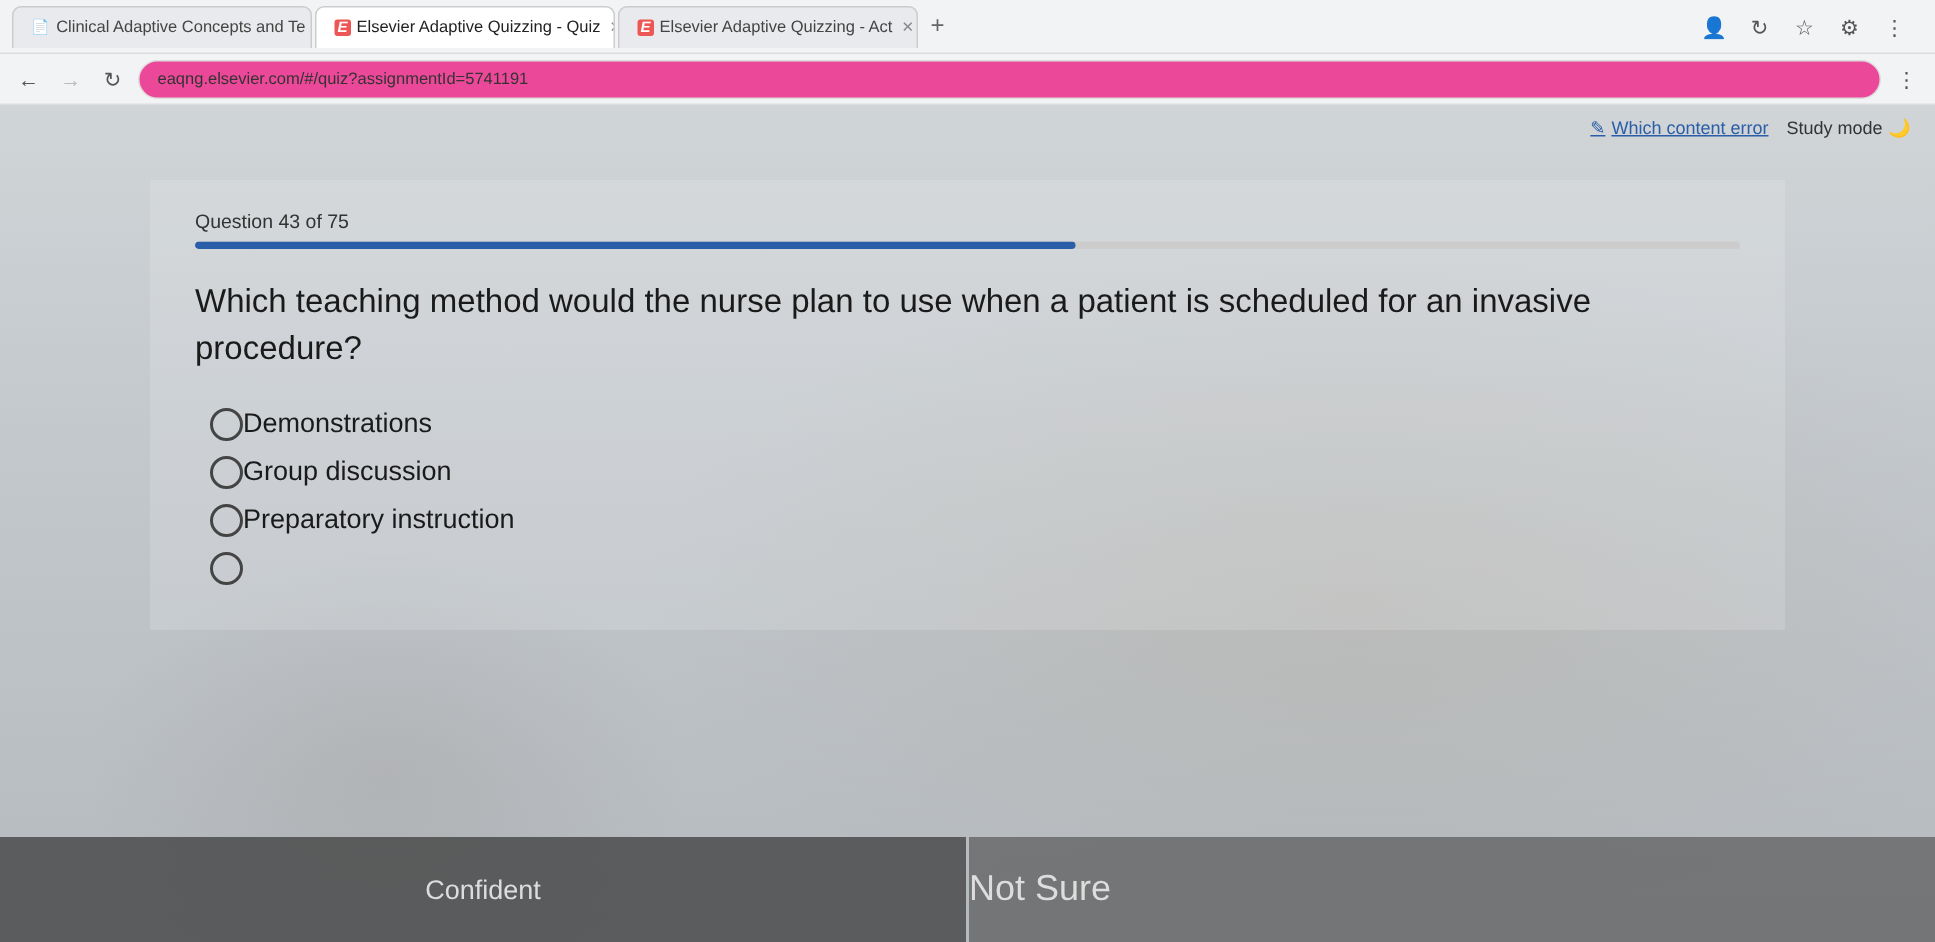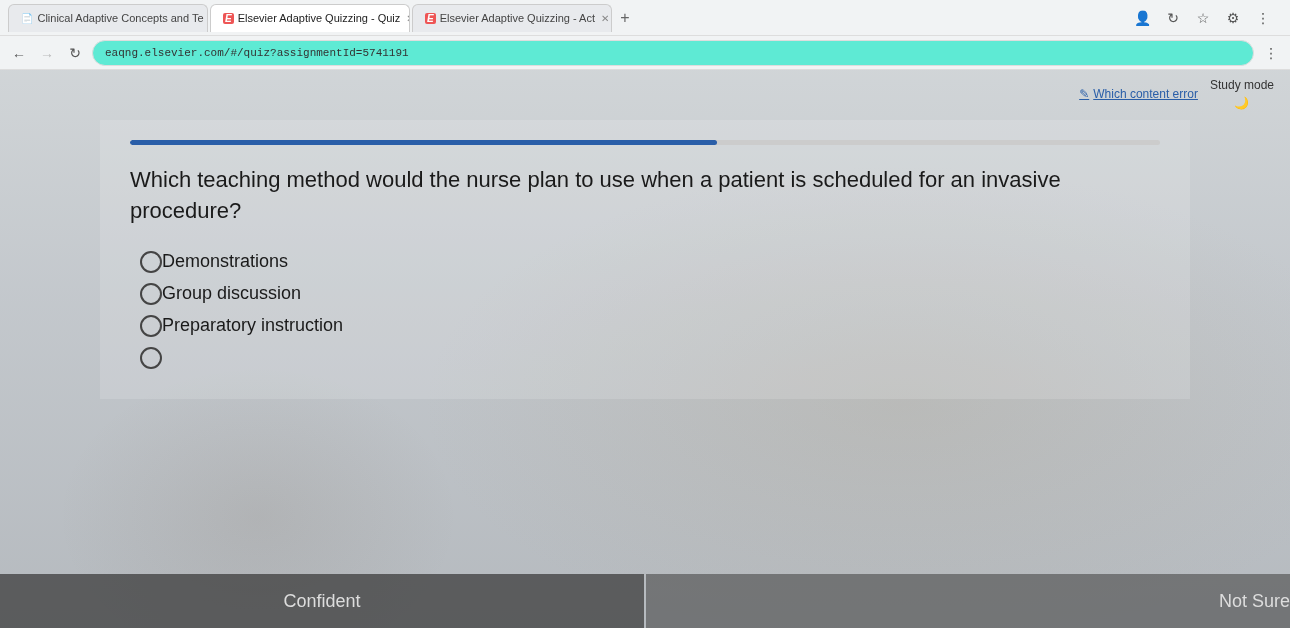--- a/index.html
+++ b/index.html
@@ -96,29 +96,28 @@
       display: flex;
       align-items: center;
       padding: 0 8px;
       gap: 6px;
       border-bottom: 1px solid #ddd;
     }
 
     .address-bar {
       flex: 1;
       height: 26px;
-      background: #5eead4;
+      background: #ec4899;
       border: 1px solid #ddd;
       border-radius: 13px;
       padding: 0 12px;
       font-size: 11px;
       color: #333;
       display: flex;
       align-items: center;
-      font-family: Liberation Mono, monospace;
     }
 
     
     .main-content {
       width: 100%;
       height: calc(628px - 70px);
       background: linear-gradient(
         180deg,
         rgba(210,215,218,0.85) 0%,
         rgba(195,200,205,0.9) 40%,
@@ -160,21 +159,20 @@
       gap: 4px;
     }
 
     .study-mode-btn {
       font-size: 12px;
       color: #333;
       cursor: pointer;
       display: flex;
       align-items: center;
       gap: 4px;
-      flex-direction: column;
     }
 
     
     .quiz-card {
       position: absolute;
       top: 50px;
       left: 100px;
       right: 100px;
       background: rgba(255,255,255,0.15);
       padding: 20px 30px 30px 30px;
@@ -238,44 +236,44 @@
       color: #1a1a1a;
     }
 
     
     .bottom-buttons {
       position: absolute;
       bottom: 0;
       left: 0;
       right: 0;
       display: flex;
-      height: 54px;
+      height: 70px;
     }
 
     .btn-confident {
       flex: 1;
       background: rgba(60, 60, 60, 0.75);
       color: #ddd;
       font-size: 18px;
       display: flex;
       align-items: center;
       justify-content: center;
       cursor: pointer;
       border: none;
       margin-right: 2px;
     }
 
     .btn-not-sure {
       flex: 1;
       background: rgba(80, 80, 80, 0.65);
       color: #ddd;
-      font-size: 18px;
-      display: flex;
-      align-items: center;
-      justify-content: flex-end;
+      font-size: 24px;
+      display: flex;
+      align-items: center;
+      justify-content: flex-start;
       cursor: pointer;
       border: none;
     }
   </style>
 </head>
 <body>
 
 <div class="browser-chrome">
   <div class="tab-bar">
 
@@ -326,20 +324,23 @@
       <span>Which content error</span>
     </span>
     <span class="study-mode-btn">
       <span>Study mode</span>
       <span>🌙</span>
     </span>
   </div>
 
   <div class="quiz-card">
 
+    <div class="question-meta">
+      <span>Question 43 of 75</span>
+    </div>
 
     <div class="progress-bar-container">
       <div class="progress-bar-fill" style="width: 57%;"></div>
     </div>
 
     <div class="question-text">Which teaching method would the nurse plan to use when a patient is scheduled for an invasive procedure?</div>
 
     <ul class="options-list">
       <li class="option-item">
         <div class="option-radio"></div>

